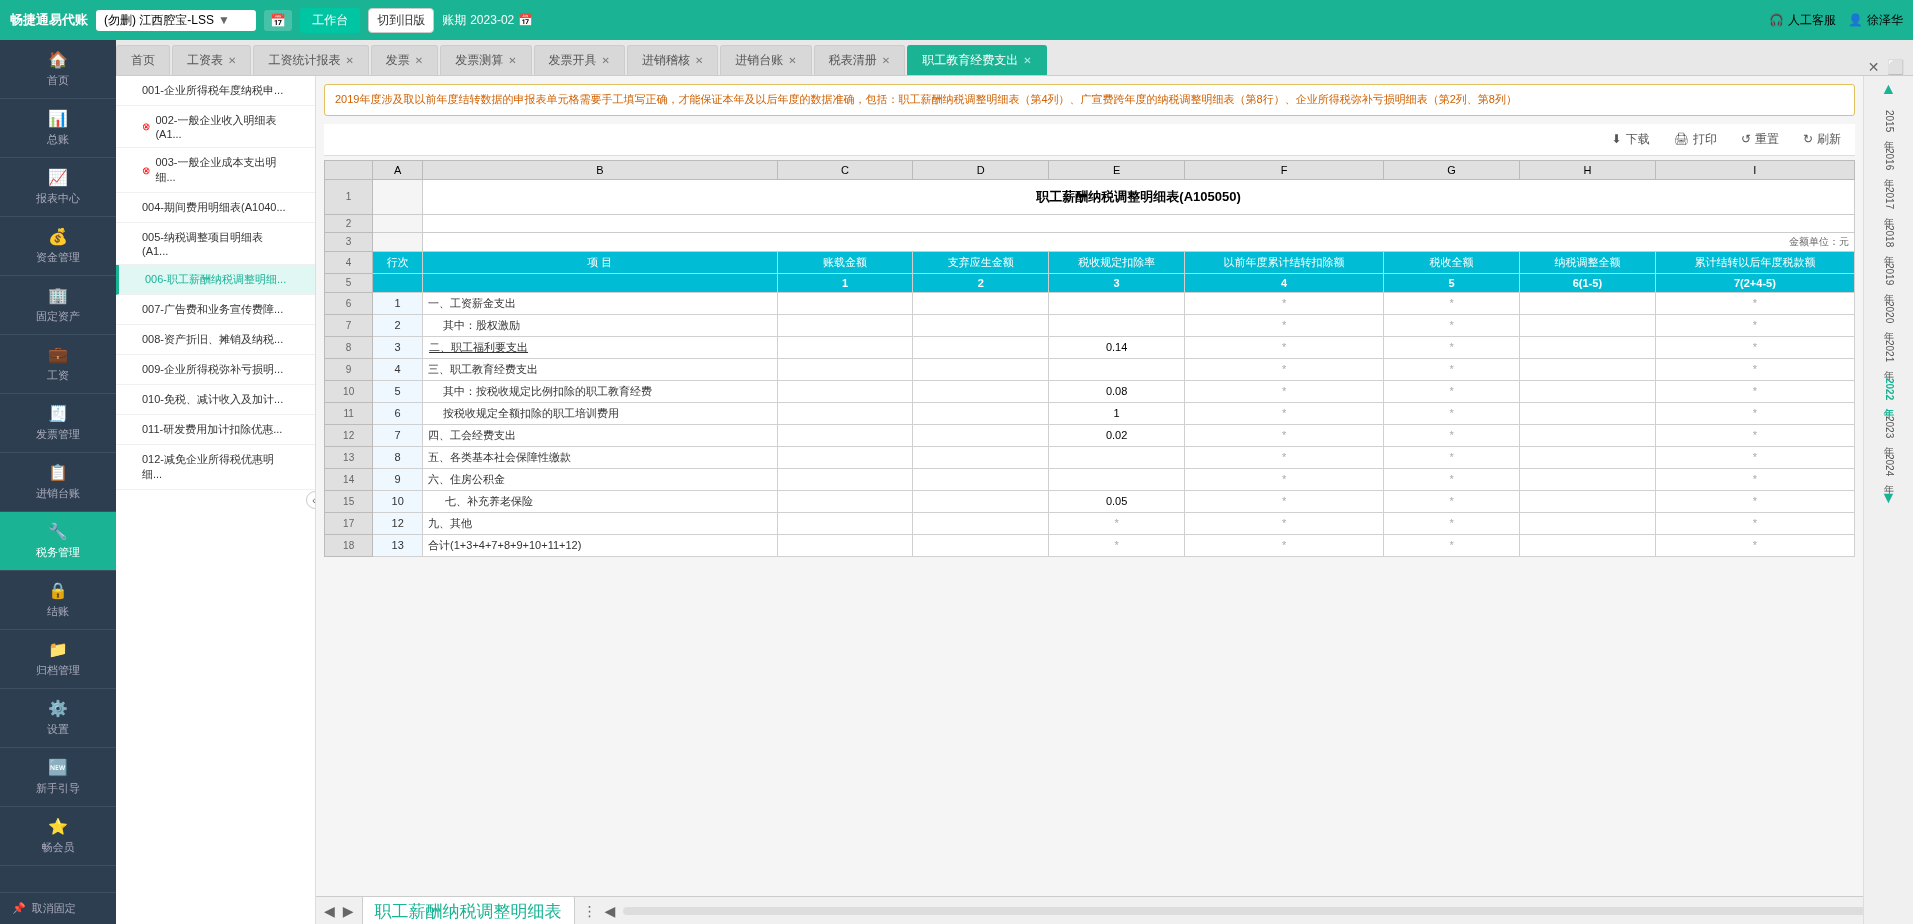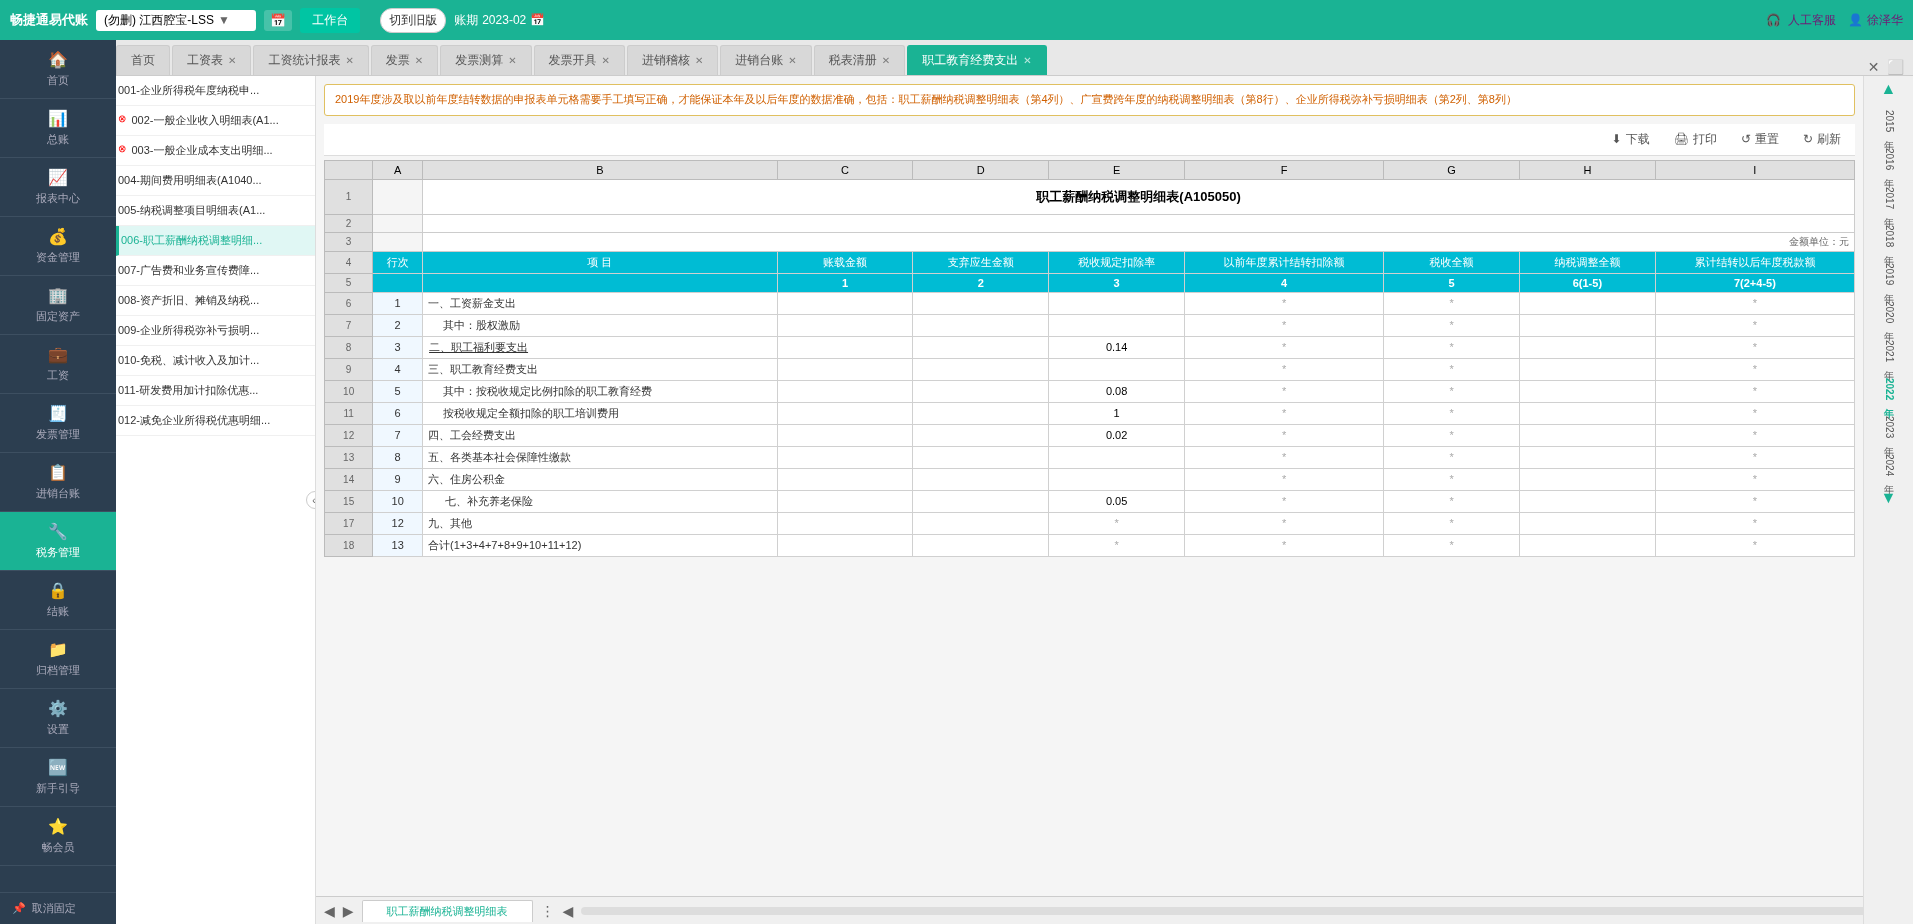--- a/index.html
+++ b/index.html
@@ -21,25 +21,25 @@
     .top-bar-company .arrow { color: #666; }
     .top-bar-icon-btn {
       background: rgba(255,255,255,0.2); border: none; border-radius: 3px;
       color: white; padding: 3px 6px; cursor: pointer; font-size: 13px;
     }
     .top-bar-workbench {
       background: #00c5a3; border: none; border-radius: 3px; color: white;
       padding: 4px 12px; font-size: 12px; cursor: pointer;
     }
     .top-bar-switch {
-      background: white; border: 1px solid #ccc; border-radius: 12px;
-      padding: 3px 8px; font-size: 12px; cursor: pointer; color: #333; margin-left: 12px;
+      background: white; border: 1px solid #ccc; border-radius: 4px;
+      padding: 3px 8px; font-size: 12px; cursor: pointer; color: #333;
     }
     .top-bar-period { color: white; font-size: 12px; display: flex; align-items: center; gap: 4px; }
-    .top-bar-right { margin-left: auto; display: flex; align-items: center; gap: 12px; color: #701a75; font-size: 12px; font-family: Liberation Mono, monospace; }
+    .top-bar-right { margin-left: auto; display: flex; align-items: center; gap: 12px; color: #000000; font-size: 12px; }
     .top-bar-user { display: flex; align-items: center; gap: 4px; }
 
     
     .main-area { display: flex; flex: 1; overflow: hidden; }
 
     
     .sidebar {
       width: 116px; background: #2c3e50; flex-shrink: 0;
       display: flex; flex-direction: column; overflow-y: auto;
     }
@@ -81,22 +81,22 @@
 
     
     .sub-content { flex: 1; display: flex; overflow: hidden; }
 
     
     .left-panel {
       width: 200px; background: white; border-right: 1px solid #ddd;
       overflow-y: auto; flex-shrink: 0;
     }
     .left-panel-item {
-      padding: 7px 2px; font-size: 11px; cursor: pointer; border-bottom: 1px solid #f0f0f0;
-      color: #333; display: flex; gap: 5px;
+      padding: 7px 26px; font-size: 11px; cursor: pointer; border-bottom: 1px solid #f0f0f0;
+      color: #333; display: flex; align-items: center; gap: 5px;
     }
     .left-panel-item.active { background: #e0f7f4; color: #1ab394; border-left: 3px solid #1ab394; }
     .left-panel-item .err { color: red; font-size: 10px; }
 
     
     .right-main { flex: 1; display: flex; flex-direction: column; overflow: hidden; position: relative; }
 
     
     .year-sidebar {
       position: absolute; right: 0; top: 0; width: 50px; background: #f0f0f0;
@@ -135,21 +135,21 @@
     .td-rownum { background: #f0f8ff; text-align: center; color: #333; width: 30px; }
     .td-label { text-align: left; color: #333; }
 
     
     .bottom-bar {
       height: 28px; background: #f0f0f0; border-top: 1px solid #ccc;
       display: flex; align-items: center; padding: 0 8px; font-size: 11px; gap: 8px;
     }
     .sheet-tab {
       background: white; border: 1px solid #ccc; border-bottom: none;
-      padding: 3px 24px; font-size: 11px; cursor: pointer; color: #1ab394;
+      padding: 3px 12px; font-size: 17px; cursor: pointer; color: #1ab394;
       border-radius: 2px 2px 0 0;
     }
     .bottom-nav { color: #666; font-size: 14px; cursor: pointer; }
     .bottom-dots { color: #666; font-size: 14px; cursor: pointer; }
     .scroll-bar-h { flex: 1; height: 8px; background: #ddd; border-radius: 4px; }
 
     
     .collapse-btn {
       position: absolute; left: -10px; top: 50%; transform: translateY(-50%);
       background: white; border: 1px solid #ccc; border-radius: 50%;

